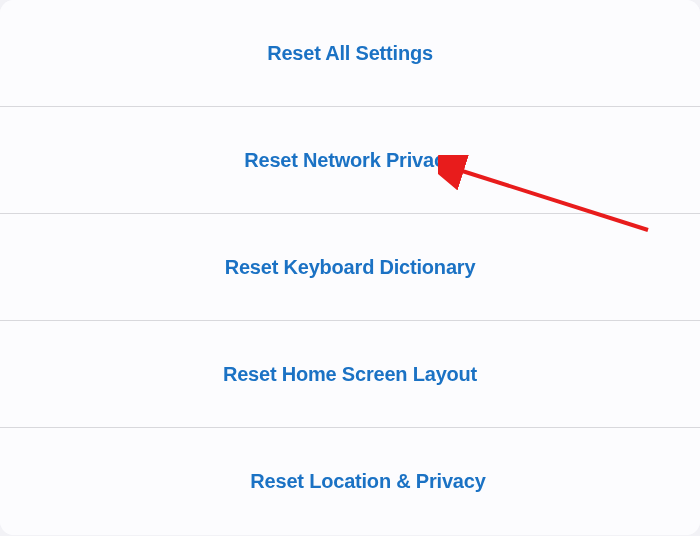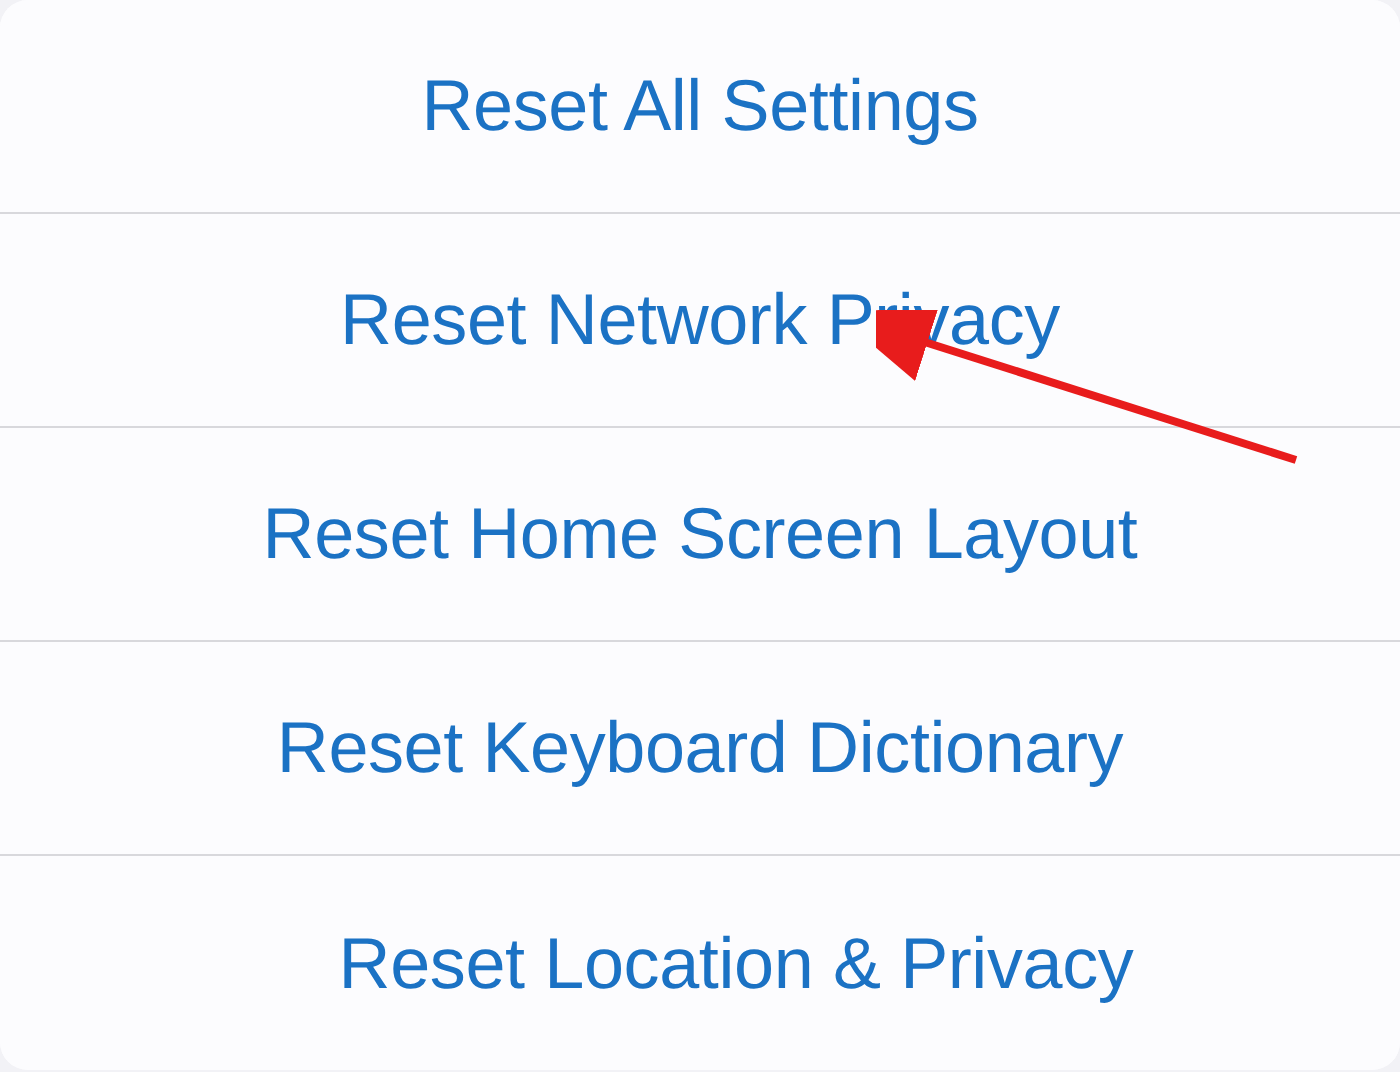--- a/index.html
+++ b/index.html
@@ -30,22 +30,22 @@
       border-bottom: 1px solid #d8d8dc;
       cursor: pointer;
       background: #fcfcfe;
     }
     .settings-item:last-child {
       border-bottom: none;
       padding-left: 36px;
     }
     .settings-item-label {
       color: #1b72c4;
-      font-size: 36px;
-      font-weight: 400;
+      font-size: 20px;
+      font-weight: 700;
       letter-spacing: -0.2px;
       text-align: center;
     }
     .annotation-arrow {
       position: absolute;
       top: 155px;
       left: 438px;
       pointer-events: none;
     }
   </style>
@@ -53,24 +53,24 @@
 <body>
 
 <div class="settings-list">
   <div class="settings-item">
     <span class="settings-item-label">Reset All Settings</span>
   </div>
   <div class="settings-item">
     <span class="settings-item-label">Reset Network Privacy</span>
   </div>
   <div class="settings-item">
-    <span class="settings-item-label">Reset Home Screen Layout</span>
+    <span class="settings-item-label">Reset Keyboard Dictionary</span>
   </div>
   <div class="settings-item">
-    <span class="settings-item-label">Reset Keyboard Dictionary</span>
+    <span class="settings-item-label">Reset Home Screen Layout</span>
   </div>
   <div class="settings-item">
     <span class="settings-item-label">Reset Location &amp; Privacy</span>
   </div>
 </div>
 
 <svg class="annotation-arrow" width="220" height="100" viewBox="0 0 220 100">
   <defs>
     <marker id="arrowhead" markerWidth="12" markerHeight="10" refX="2" refY="5" orient="auto">
       <polygon points="0 0, 12 5, 0 10" fill="#e81c1c"></polygon>

